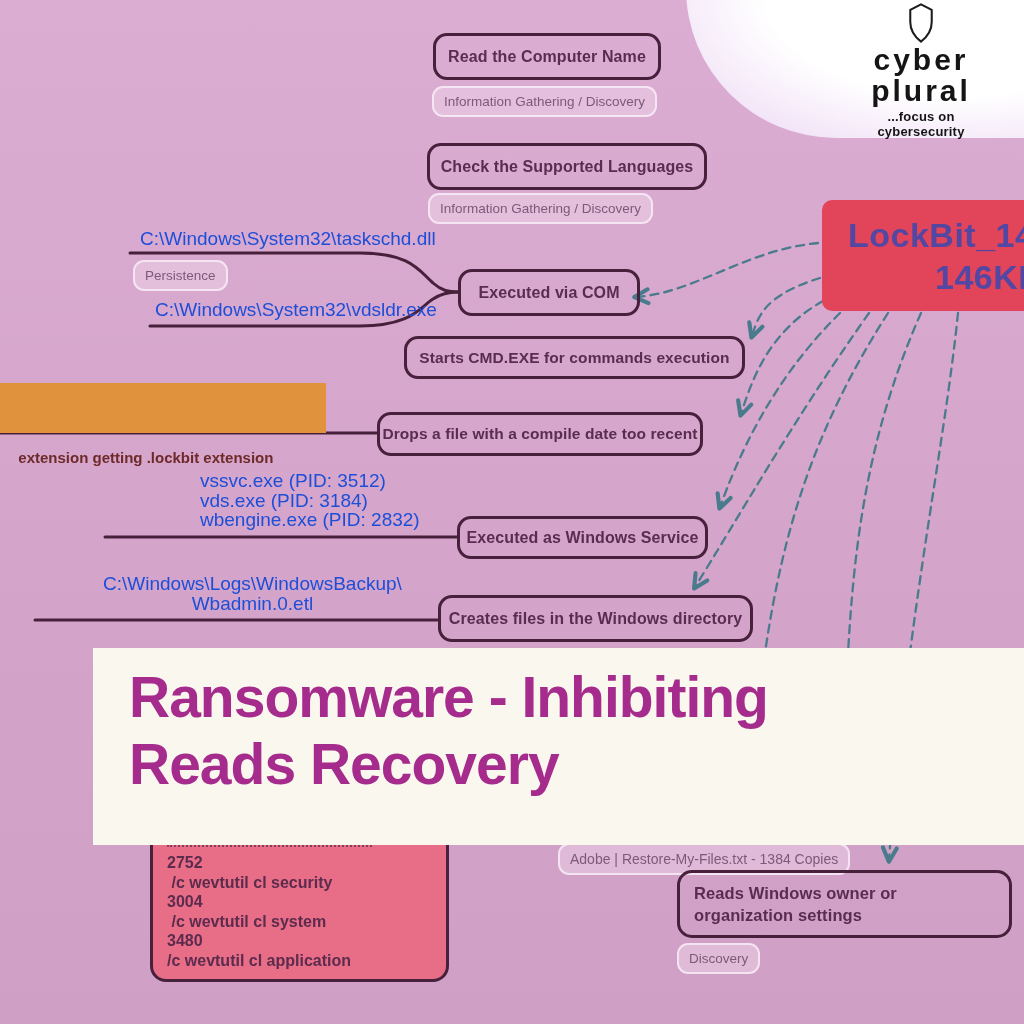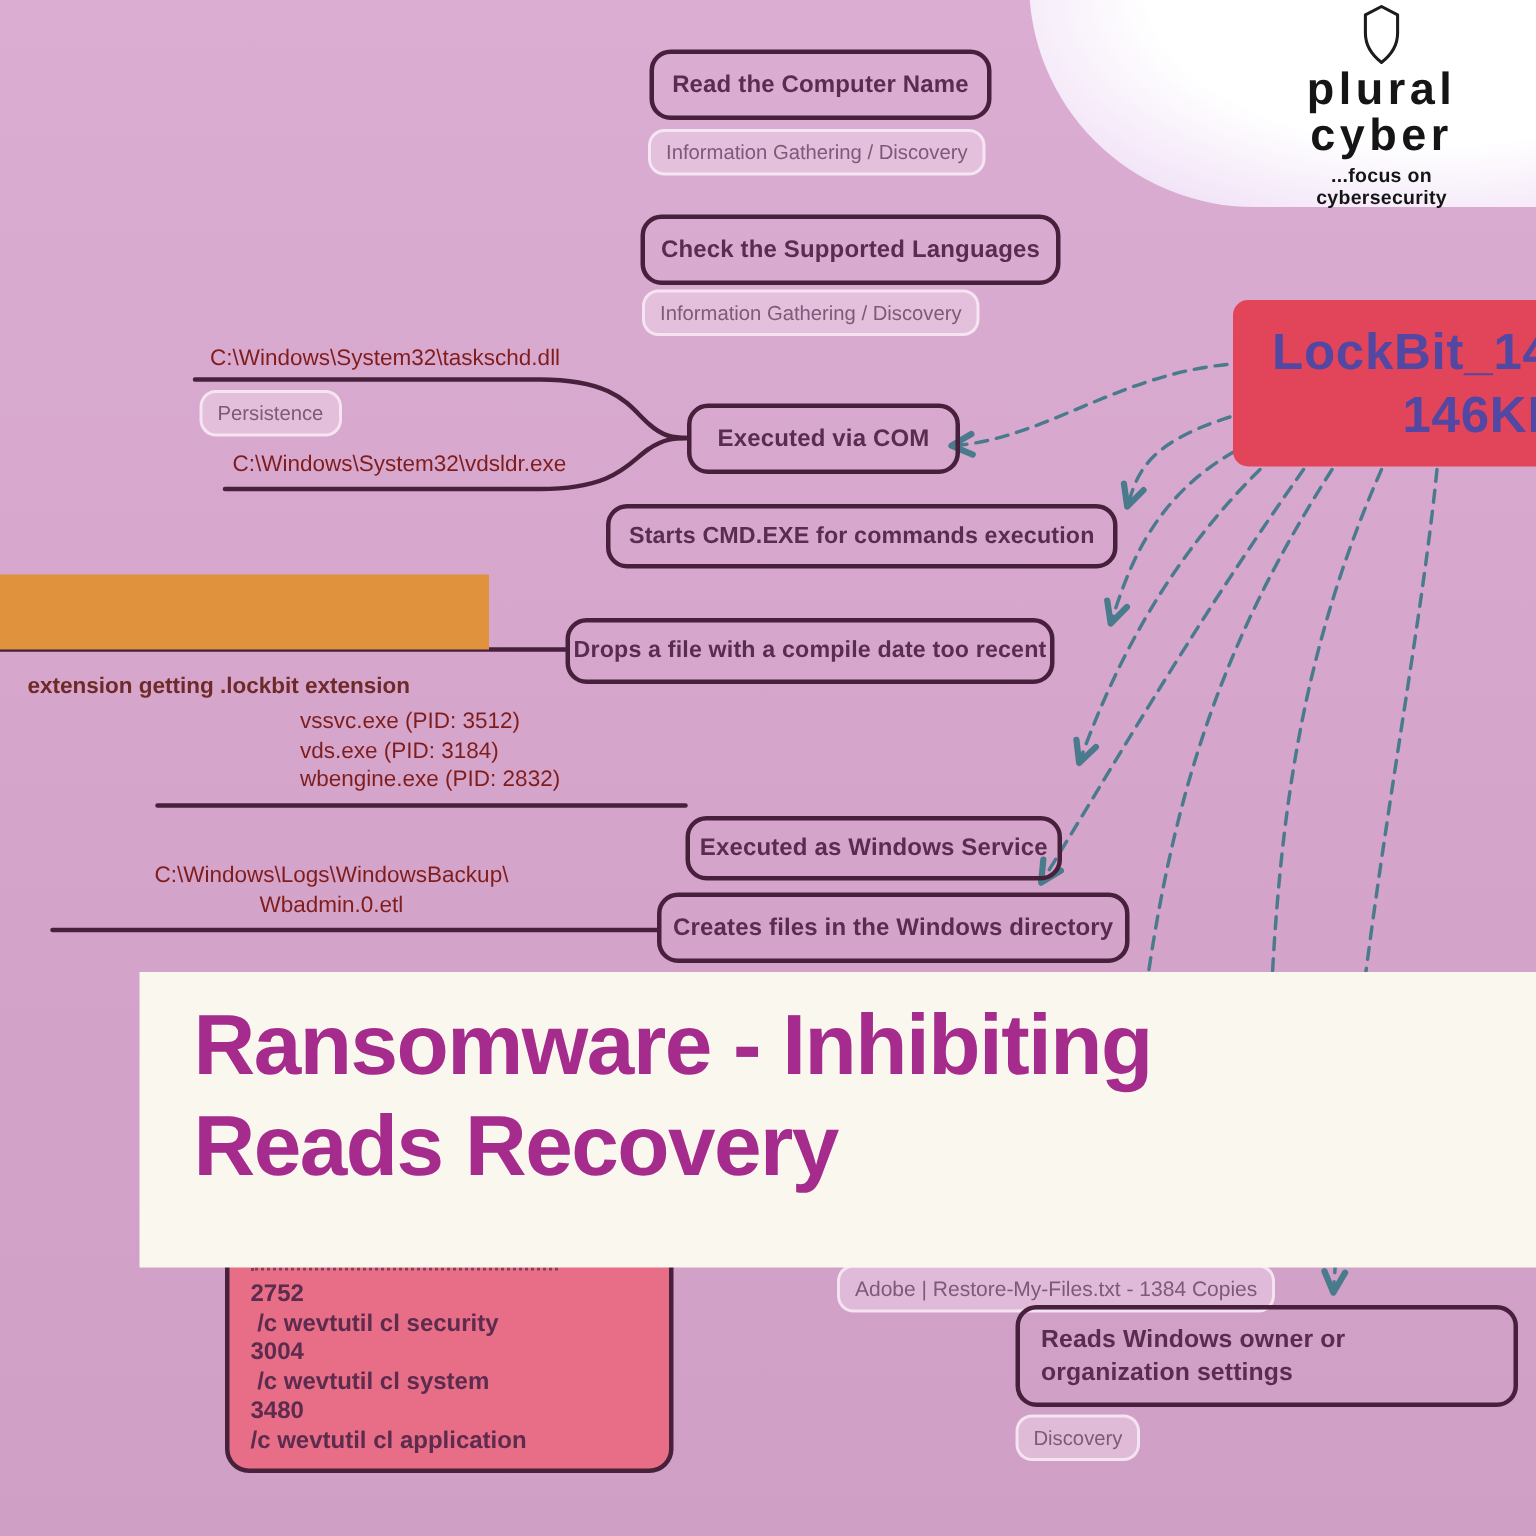--- a/index.html
+++ b/index.html
@@ -16,39 +16,39 @@
     background:transparent;
     color:#5a2d50;
     font-weight:700;
     font-size:16px;
     display:flex;align-items:center;justify-content:center;
     white-space:nowrap;
     z-index:3;
     box-sizing:border-box;
     letter-spacing:.1px;
   }
-  .node.multiline{white-space:normal;justify-content:flex-start;text-align:left;padding:0 14px;line-height:22px;}
+  .node.multiline{white-space:normal;justify-content:flex-start;text-align:left;padding:0 14px;line-height:22px;border-radius:15px;}
   
   .pill{
     position:absolute;
     background:rgba(236,210,232,.55);
     border:2px solid rgba(250,242,250,.75);
     border-radius:11px;
     color:#7d5a78;
     font-size:13.5px;
     font-weight:500;
     padding:6px 10px;
     white-space:nowrap;
     z-index:3;
   }
   
   .ann{
     position:absolute;
-    color:#7f1d1d;
-    font-size:15px;
+    color:#1d4ed8;
+    font-size:19px;
     font-weight:500;
     line-height:19.5px;
     white-space:pre;
     z-index:3;
   }
   
   .orange-note{
     position:absolute;left:0;top:383px;width:326px;height:50px;
     background:#e0923c;
     color:#6e2a28;
@@ -143,21 +143,21 @@
 <div class="node" style="left:404px;top:336px;width:341px;height:43px;font-size:15.5px;">Starts CMD.EXE for commands execution</div>
 
 <div class="orange-note">
   <br>
   <span>extension getting .lockbit extension</span>
 </div>
 
 <div class="node" style="left:377px;top:412px;width:326px;height:44px;font-size:15.5px;">Drops a file with a compile date too recent</div>
 
 <div class="ann" style="left:200px;top:471px;"><span>vssvc.exe (PID: 3512)</span><br><span>vds.exe (PID: 3184)</span><br><span>wbengine.exe (PID: 2832)</span></div>
-<div class="node" style="left:457px;top:544px;width:251px;height:43px;">Executed as Windows Service</div>
+<div class="node" style="left:457px;top:516px;width:251px;height:43px;">Executed as Windows Service</div>
 
 <div class="ann" style="left:103px;top:574px;text-align:center;"><span>C:\Windows\Logs\WindowsBackup\</span><br><span>Wbadmin.0.etl</span></div>
 <div class="node" style="left:438px;top:595px;width:315px;height:47px;">Creates files in the Windows directory</div>
 
 <div class="malware-box">
   <div class="l1">LockBit_14_</div>
   <div class="l2">146KB</div>
 </div>
 
 <div class="wevtutil-box">
@@ -173,16 +173,16 @@
 
 <div class="banner">
   <div class="title"><span>Ransomware - Inhibiting</span><br><span>Reads Recovery</span></div>
 </div>
 
 <div class="logo-blob"></div>
 <div class="logo">
   <svg class="shield" width="28" height="42" viewBox="0 0 30 44">
     <path d="M15 2 L26.5 8 L26.5 21 C26.5 31 21.5 37 15 42 C8.5 37 3.5 31 3.5 21 L3.5 8 Z" fill="none" stroke="#1c1c1c" stroke-width="2.2" stroke-linejoin="round"></path>
   </svg>
+  <div class="brand">cyber</div>
   <div class="brand">plural</div>
-  <div class="brand">cyber</div>
   <div class="tagline">...focus on cybersecurity</div>
 </div>
 
 </body></html>

